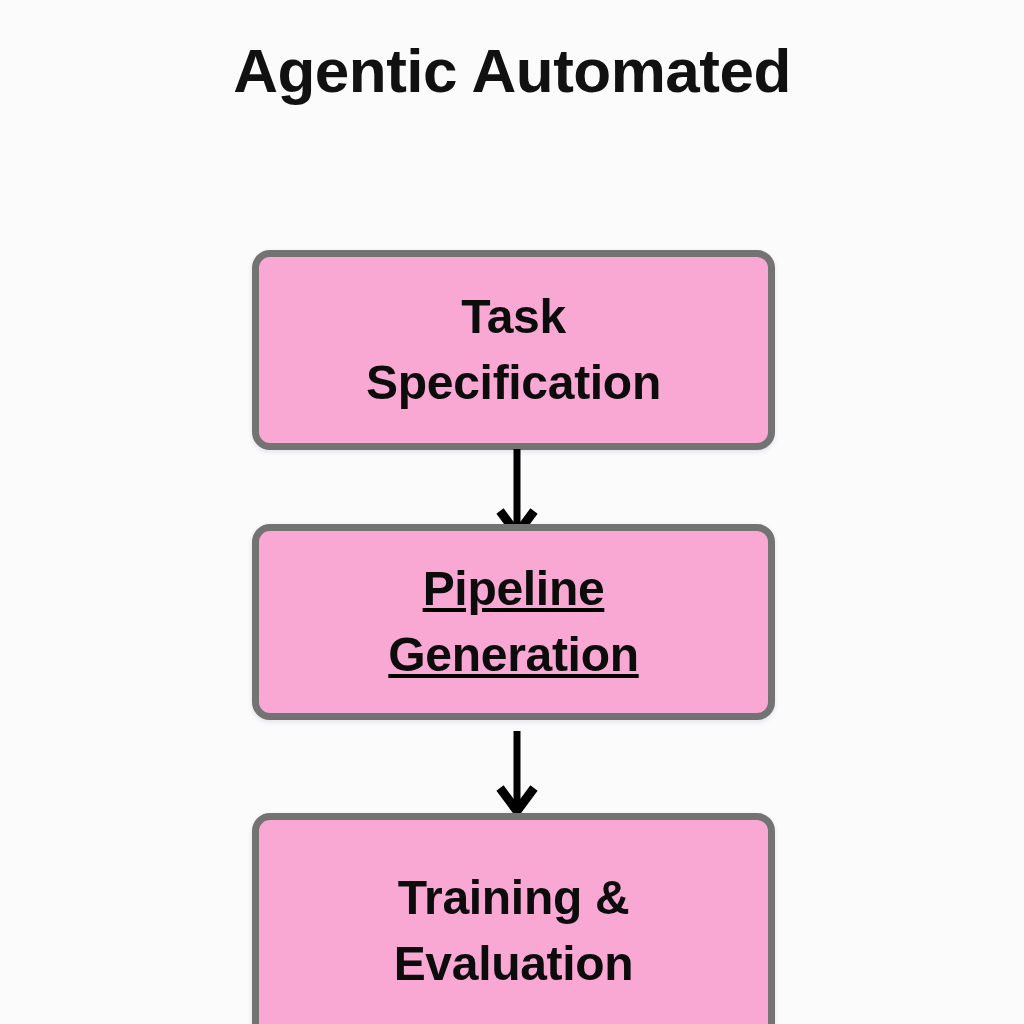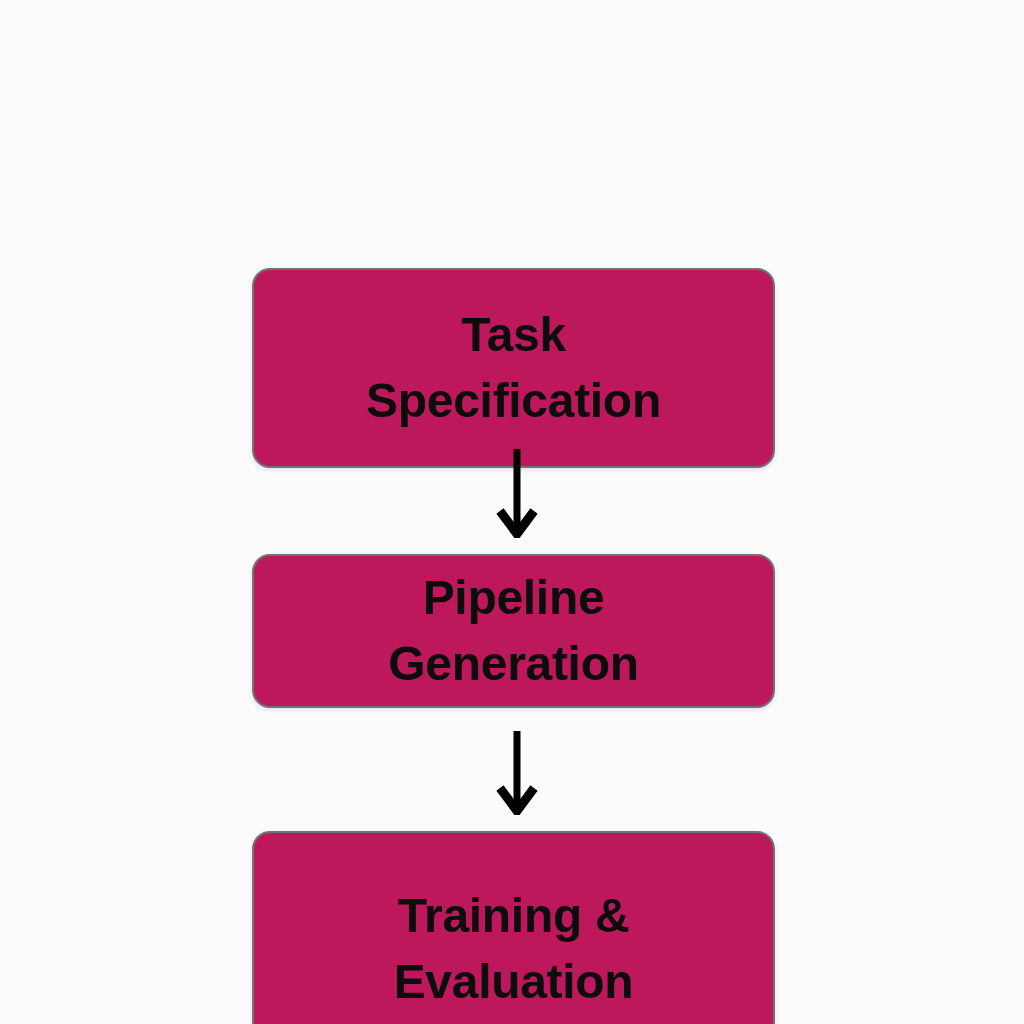--- a/index.html
+++ b/index.html
@@ -41,61 +41,61 @@
     color: #111111;
     white-space: nowrap;
   }
 
   
   .node {
     position: absolute;
     left: 252px;
     width: 523px;
     box-sizing: border-box;
-    background: #be185d;
-    border: 2px solid #737373;
+    background: #f9a8d4;
+    border: 7px solid #737373;
     border-radius: 18px;
     display: flex;
     align-items: center;
     justify-content: center;
     box-shadow: 0 2px 5px rgba(40, 60, 110, 0.12);
-    margin-top: 18px;
   }
   .node-label {
     font-family: "Liberation Sans", sans-serif;
     font-weight: bold;
     font-size: 48px;
     line-height: 66px;
     color: #0c0c0c;
     text-align: center;
     letter-spacing: -0.3px;
     white-space: pre-line;
     user-select: none;
   }
 
   #node-1 { top: 250px;  height: 200px; }
-  #node-2 { top: 536px;  height: 154px; }
+  #node-2 { top: 524px;  height: 196px; text-decoration: underline; }
   #node-3 { top: 813px;  height: 236px; }
 
   
   .connector {
     position: absolute;
     left: 489px;
     width: 56px;
   }
   #connector-1 { top: 449px; height: 89px; }
   #connector-2 { top: 731px; height: 84px; }
   .connector svg { display: block; width: 100%; height: 100%; }
 </style>
 </head>
 <body>
 
 <div id="canvas">
 
   <div class="title-block">
+    <span class="title-line">Agentic Automated</span>
   </div>
 
   <div class="node" id="node-1">
     <span class="node-label">Task
 Specification</span>
   </div>
 
   <div class="connector" id="connector-1">
     <svg viewBox="0 0 56 89" preserveAspectRatio="none" aria-hidden="true">
       <line x1="28" y1="0" x2="28" y2="78" stroke="#000000" stroke-width="7"></line>

